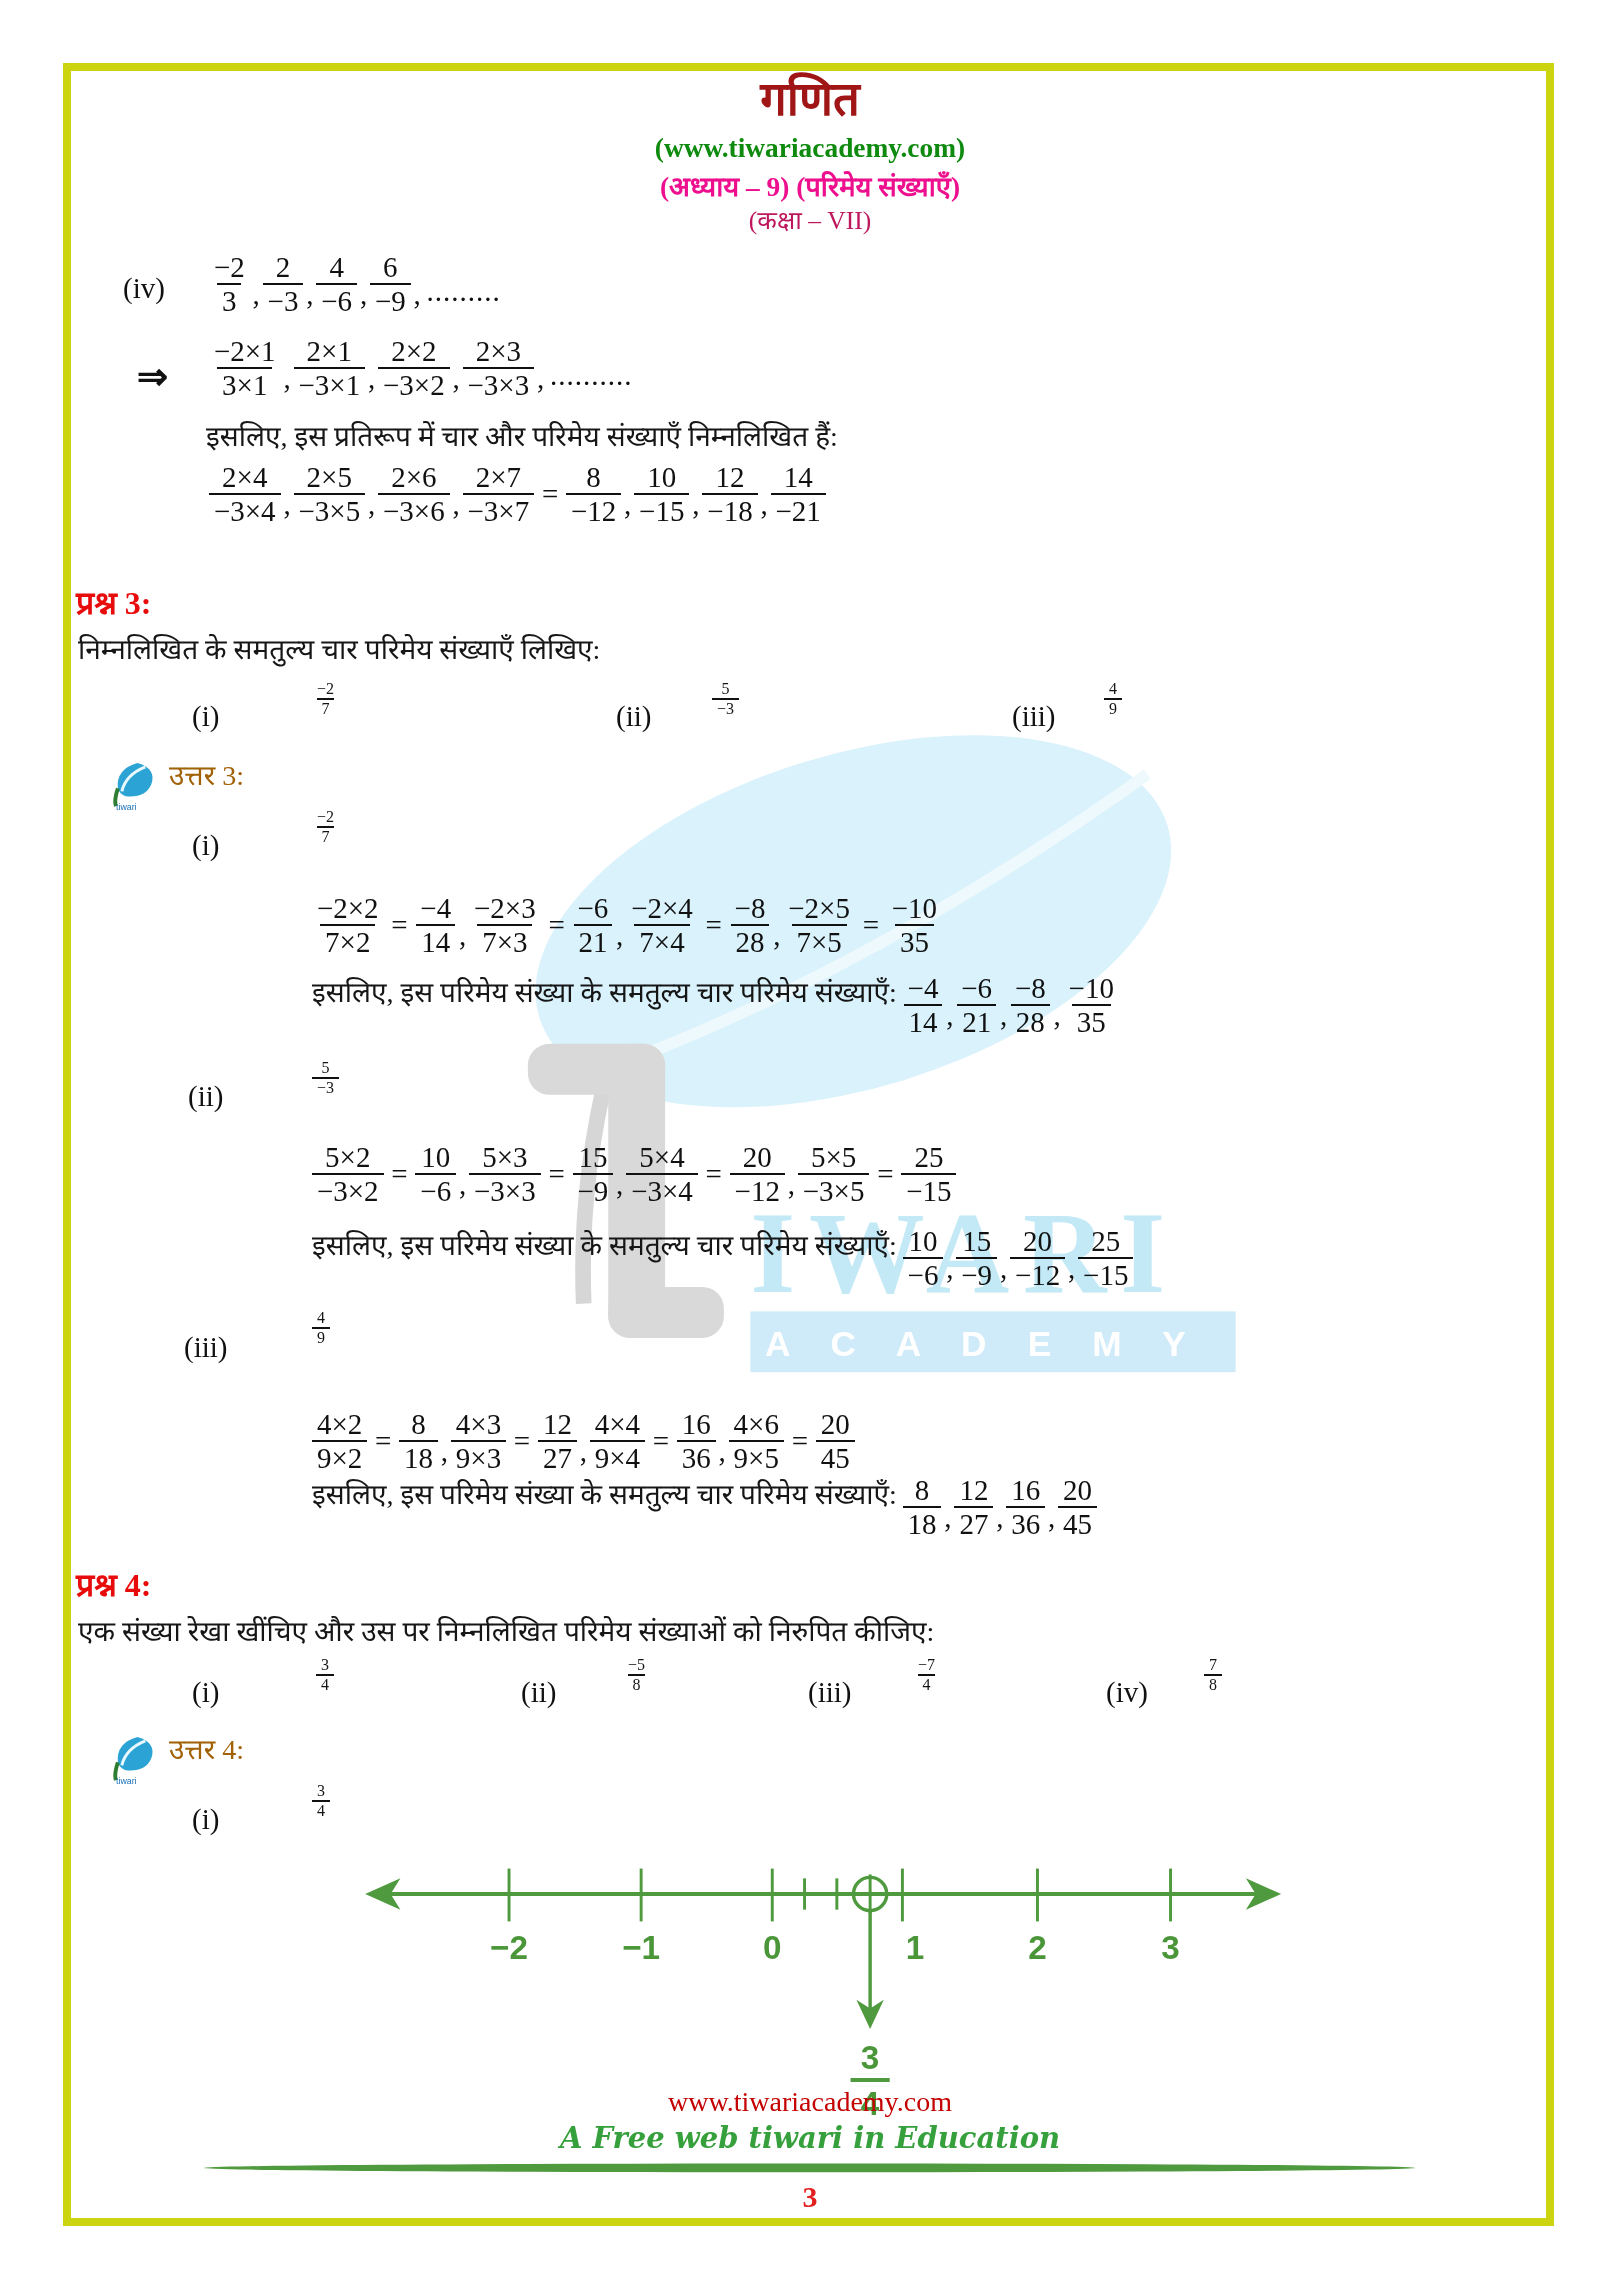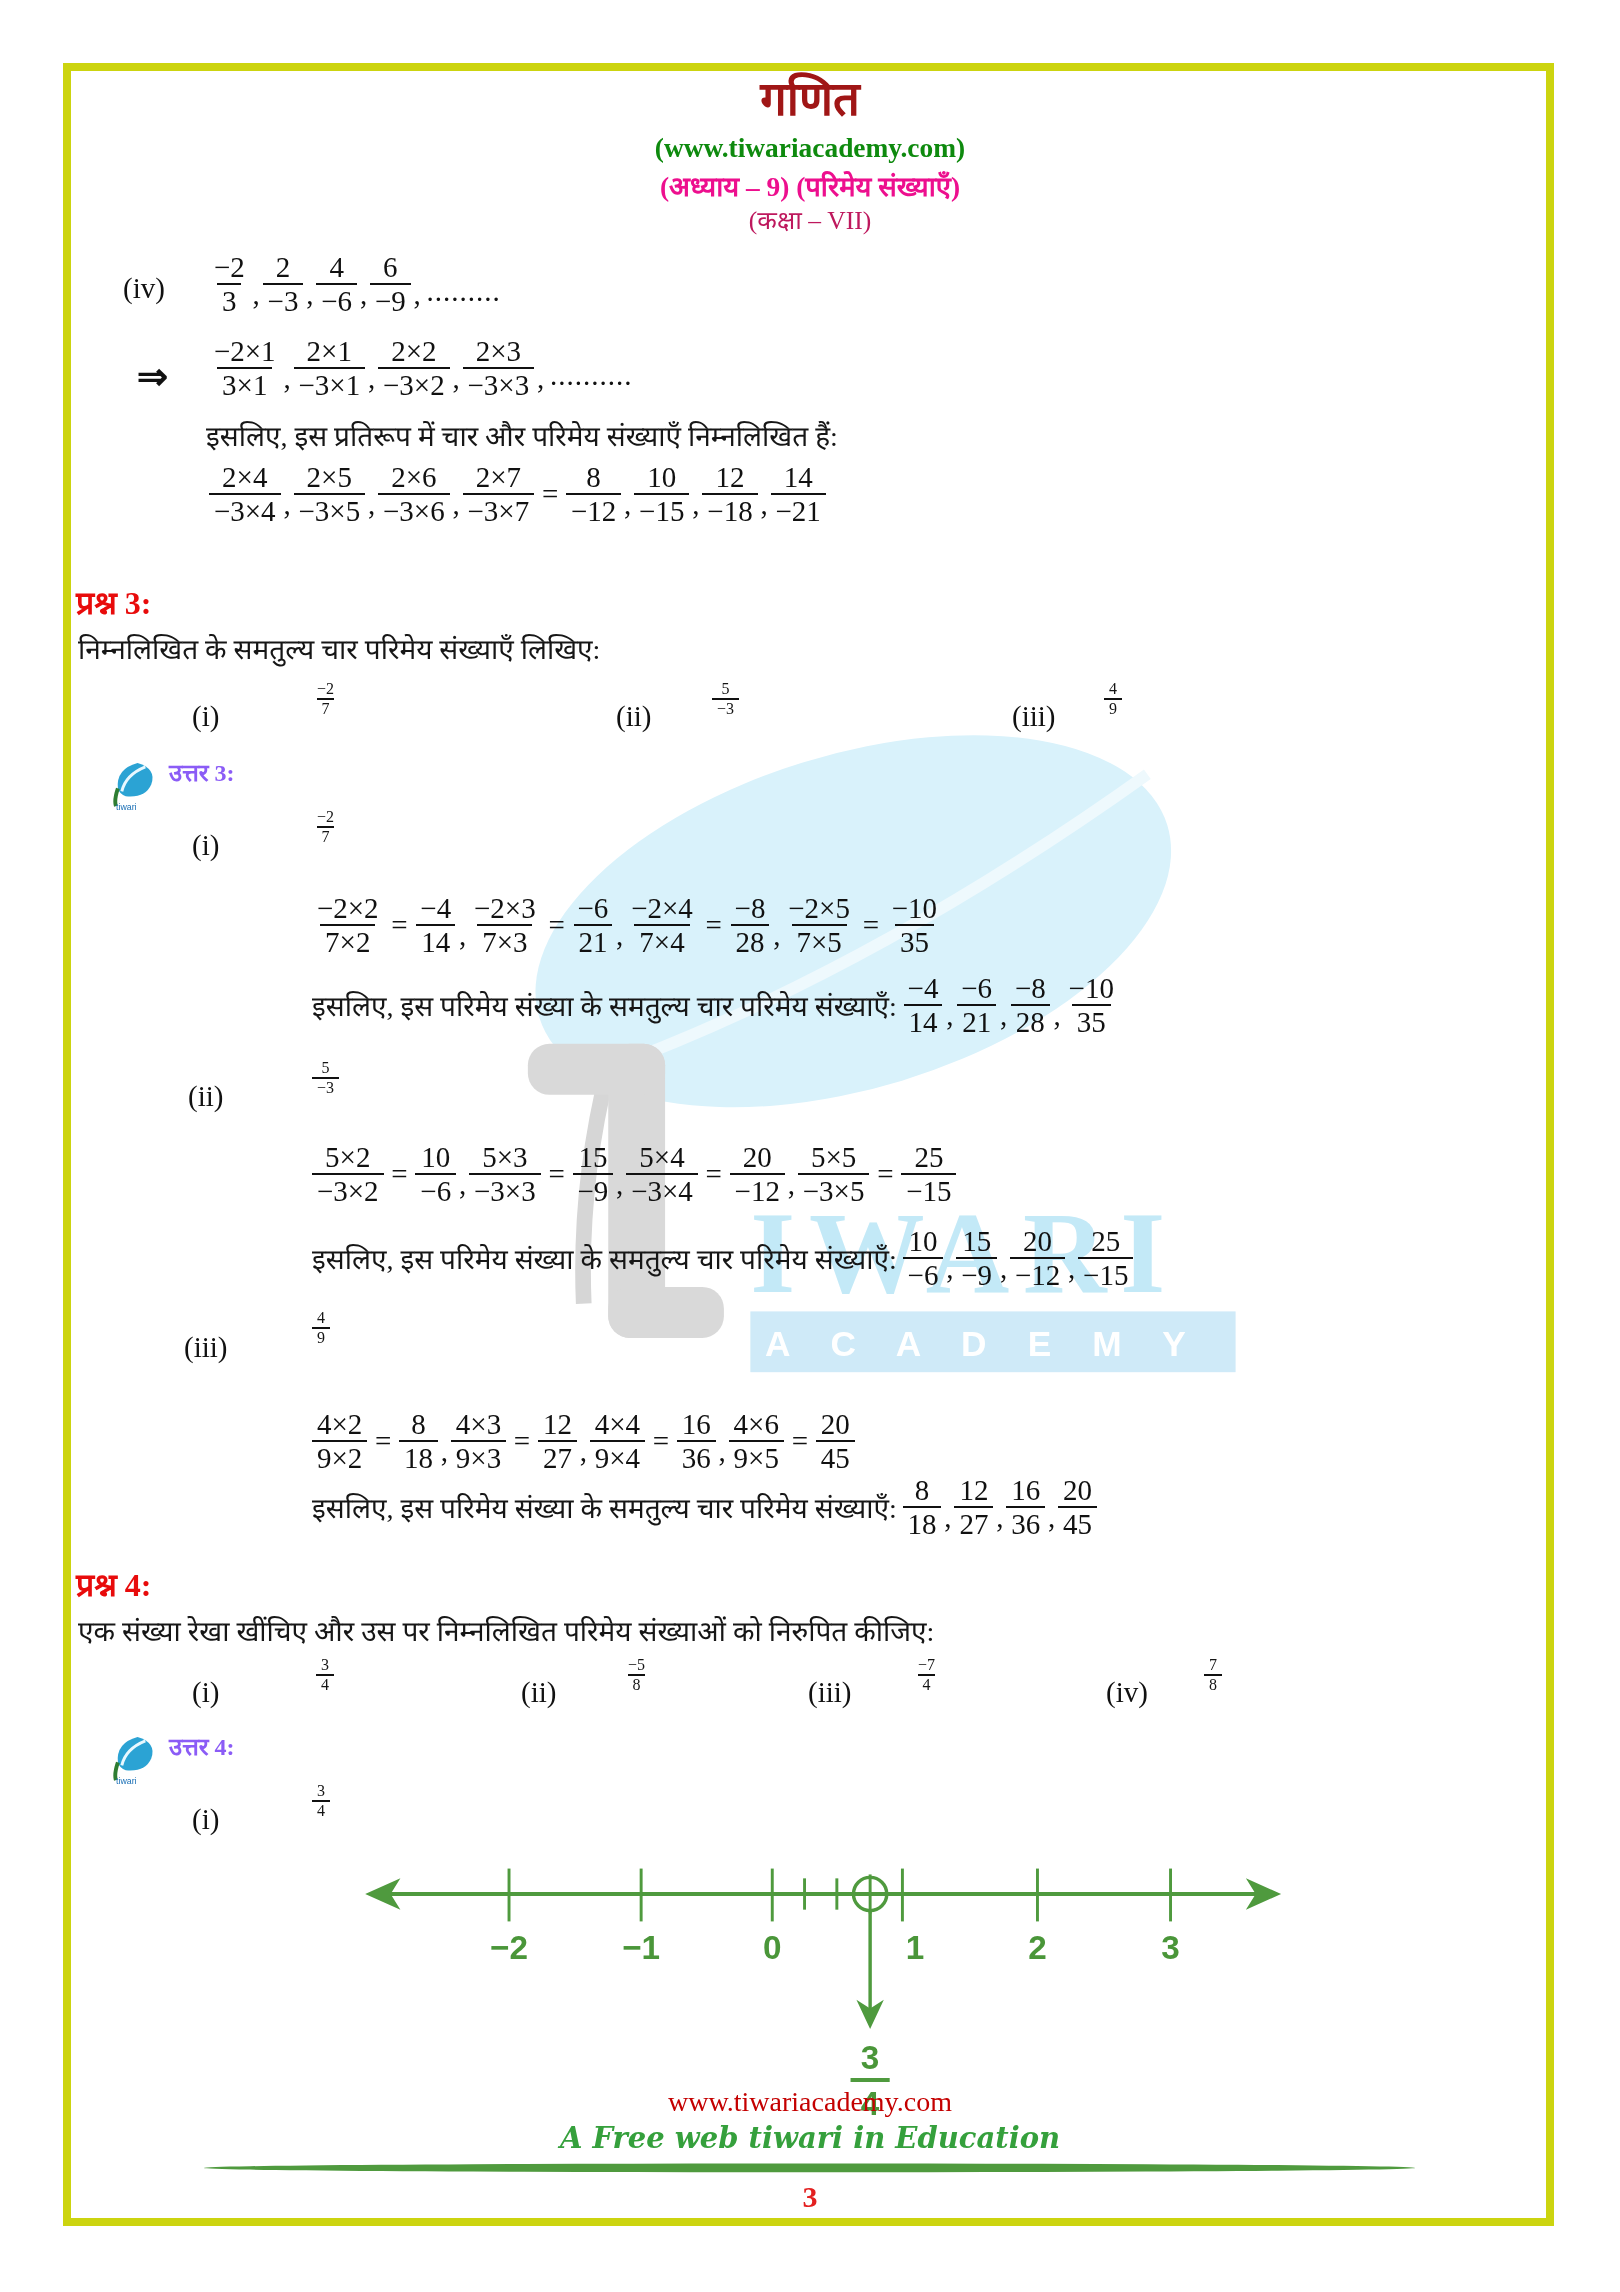--- a/index.html
+++ b/index.html
@@ -10,35 +10,35 @@
   
   #border-rect{left:63px;top:63px;width:1475px;height:2147px;border:8.8px solid #ccd40f}
   
   .h-title{font-size:47px;font-weight:700;color:#a01616}
   .h-site{font-size:27.4px;font-weight:700;color:#0e8a0e}
   .h-chap{font-size:27.4px;font-weight:700;color:#ed0f8e}
   .h-klass{font-size:25.5px;font-weight:400;color:#be185d}
   
   .hindi{font-size:28px;font-weight:400;color:#161616;white-space:nowrap}
   .q-head{font-size:32px;font-weight:700;color:#e80b0b;white-space:nowrap}
-  .a-head{font-size:24px;font-weight:700;color:#8b5cf6;white-space:nowrap}
+  .a-head{font-size:28px;font-weight:400;color:#a16207;white-space:nowrap}
   .rlabel{font-size:29px;color:#111}
   
   .mrow{display:flex;align-items:center;font-size:29px;color:#111;white-space:nowrap}
   .frac{display:inline-flex;flex-direction:column;align-items:center;line-height:1.12;
         font-family:"Liberation Serif",serif;vertical-align:middle}
   .frac .n{padding:0 4.9px}
   .frac .d{border-top:2.5px solid #111;padding:0 4.9px}
   .mtxt{padding:0 2.9px}
   .comma{transform:translateY(9.8px)}
   .dots{transform:translateY(6.9px);letter-spacing:1px}
   .eq{padding:0 7.8px}
   .bigarrow{font-size:37px;font-weight:700;color:#111}
   
-  .concl{display:flex;align-items:center;gap:5.9px}
+  .concl{display:flex;align-items:flex-start;gap:5.9px}
   
   #watermark{left:461px;top:637px;width:814px;height:794px;opacity:1;pointer-events:none}
   
   #numberline-svg{left:345px;top:1849px}
   .nl-lab{font-family:"Liberation Sans",sans-serif;font-weight:700;fill:#4a9639;font-size:34px}
   
   .f-url{font-size:28px;font-weight:400;color:#c40000}
   .f-tag{font-size:29px;font-style:italic;font-weight:700;color:#35a03c;font-family:"DejaVu Serif",serif}
   .f-page{font-size:30px;font-weight:700;color:#e32020}
   .leaf-cap{font-size:8.8px;color:#1a6fb5;font-family:"Liberation Sans",sans-serif}

